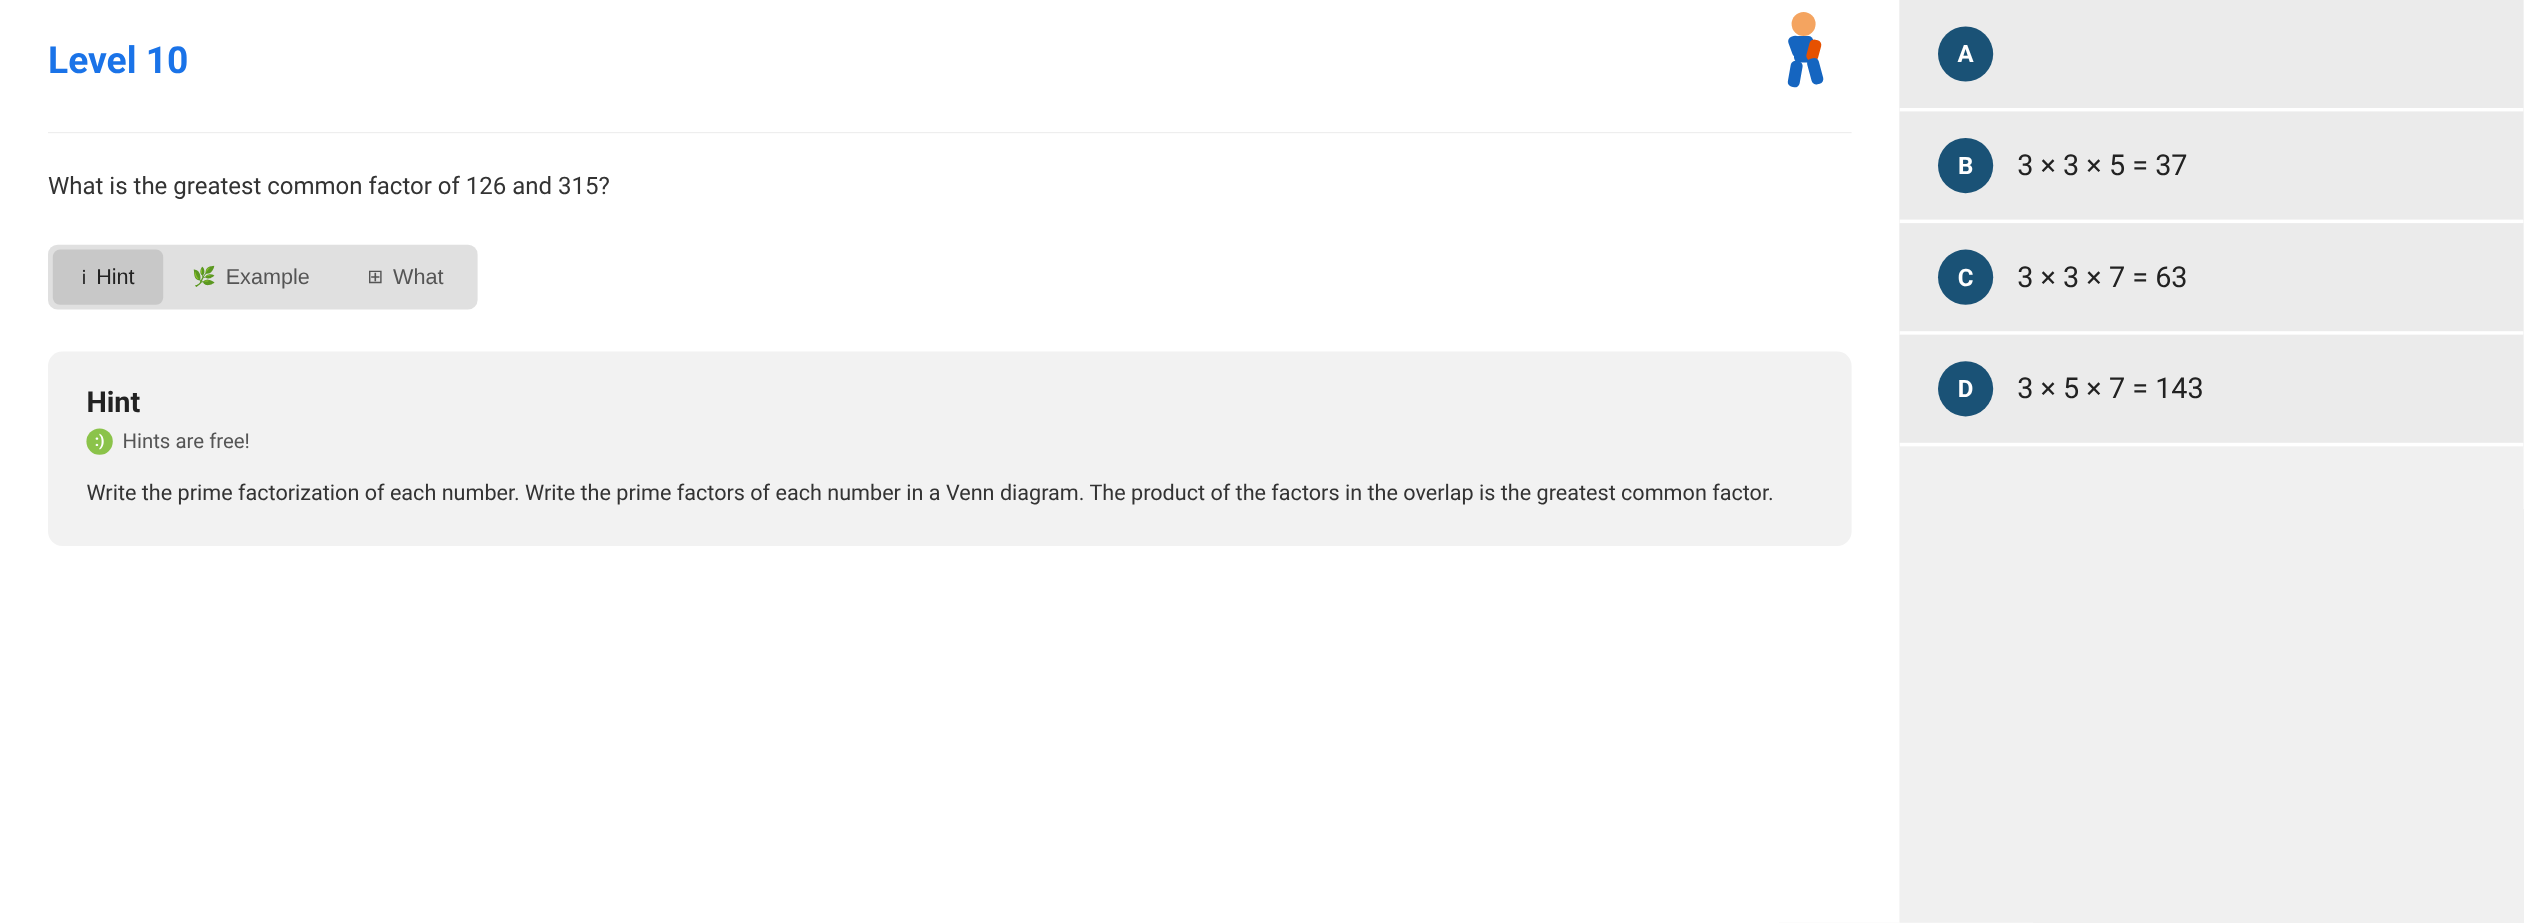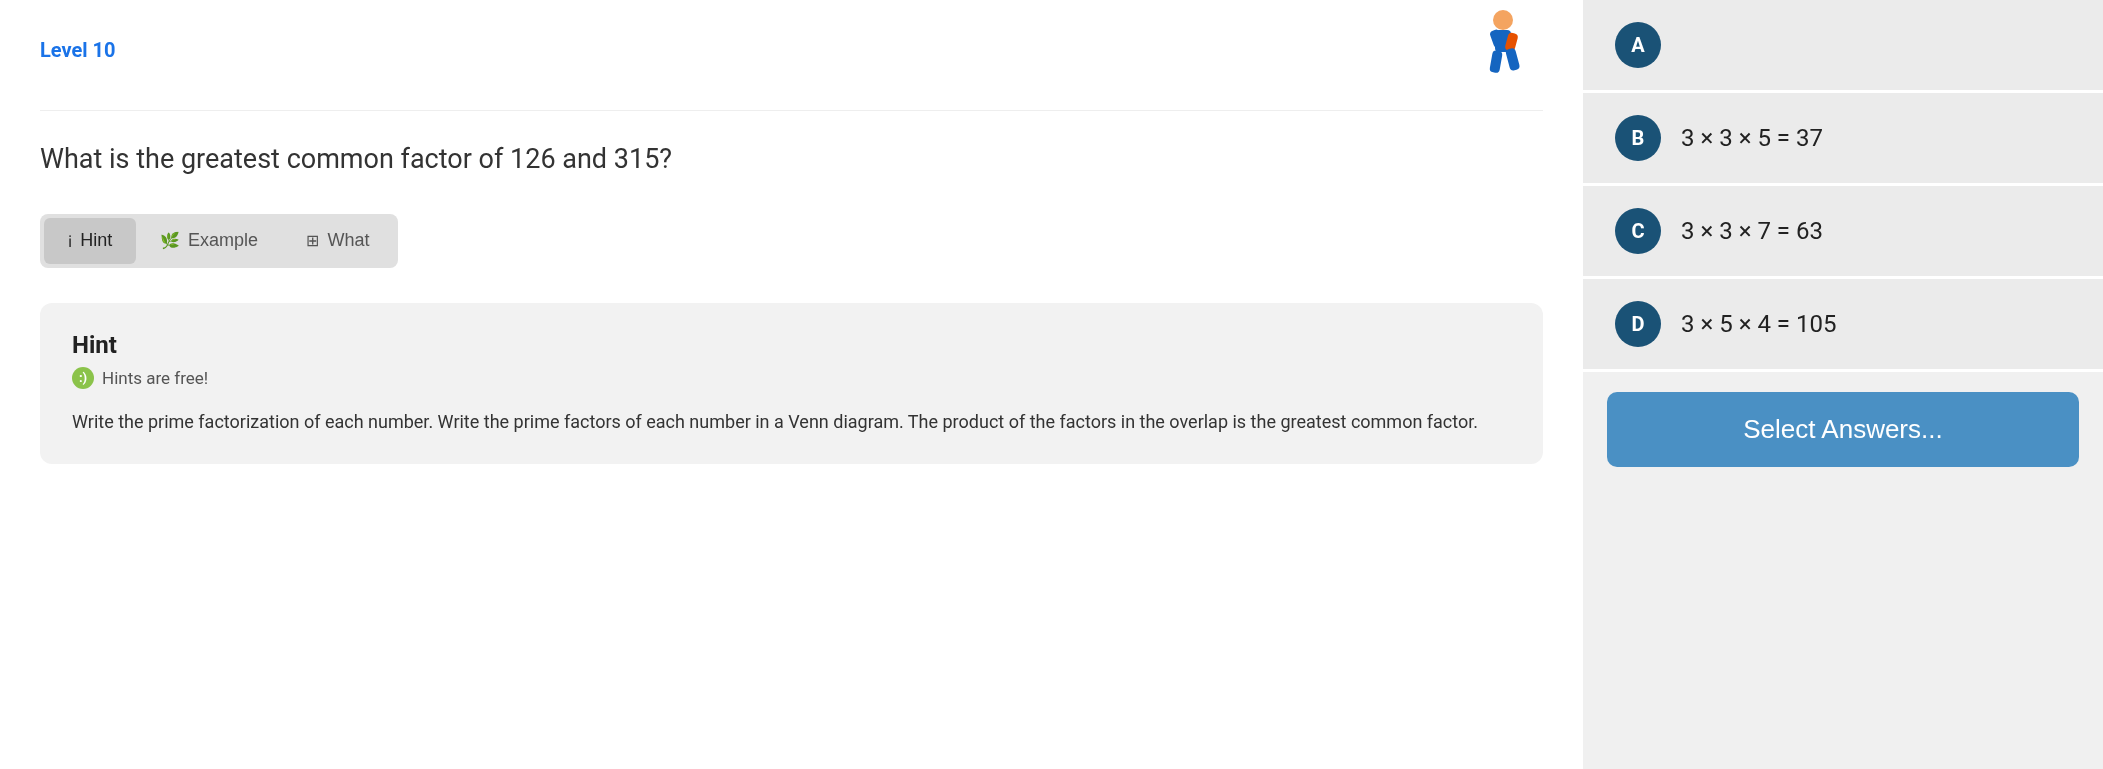--- a/index.html
+++ b/index.html
@@ -23,40 +23,40 @@
     .level-bar {
       display: flex;
       align-items: center;
       justify-content: space-between;
       padding: 10px 0 20px 0;
       border-bottom: 1px solid #eee;
       margin-bottom: 30px;
     }
 
     .level-text {
-      font-size: 20px;
+      font-size: 31px;
       font-weight: 400;
       color: #555;
     }
 
     .level-text span {
       color: #1a73e8;
       font-weight: 700;
     }
 
     .character-img {
       width: 80px;
       height: 80px;
       display: flex;
       align-items: center;
       justify-content: center;
     }
 
     .question-text {
-      font-size: 27px;
+      font-size: 20px;
       color: #333;
       font-weight: 400;
       margin-bottom: 35px;
       line-height: 1.4;
     }
 
     .tool-buttons {
       display: flex;
       gap: 0;
       margin-bottom: 30px;
@@ -250,18 +250,17 @@
     <div class="answer-formula">3 × 3 × 5 = 37</div>
   </div>
 
   <div class="answer-option">
     <div class="answer-badge">C</div>
     <div class="answer-formula">3 × 3 × 7 = 63</div>
   </div>
 
   <div class="answer-option">
     <div class="answer-badge">D</div>
-    <div class="answer-formula">3 × 5 × 4 = 105</div>
-  </div>
-
-  <button class="select-answers-btn">Select Answers...</button>
+    <div class="answer-formula">3 × 5 × 7 = 143</div>
+  </div>
+
 
 </div>
 
 </body></html>

